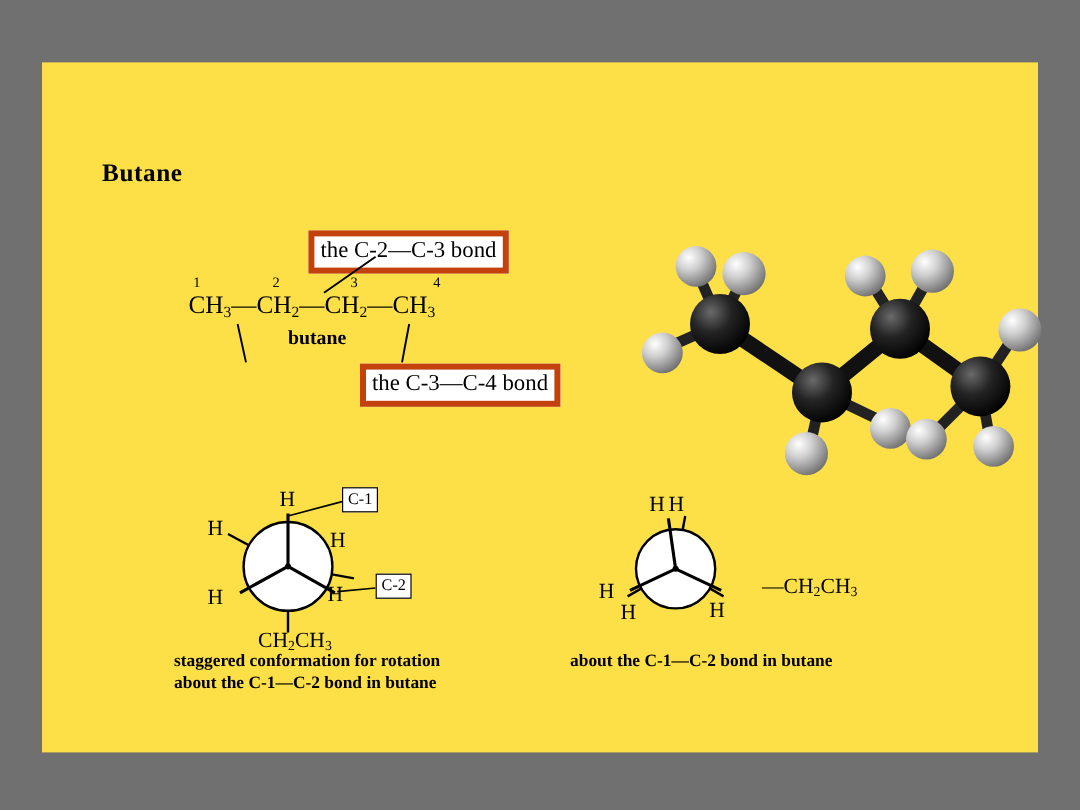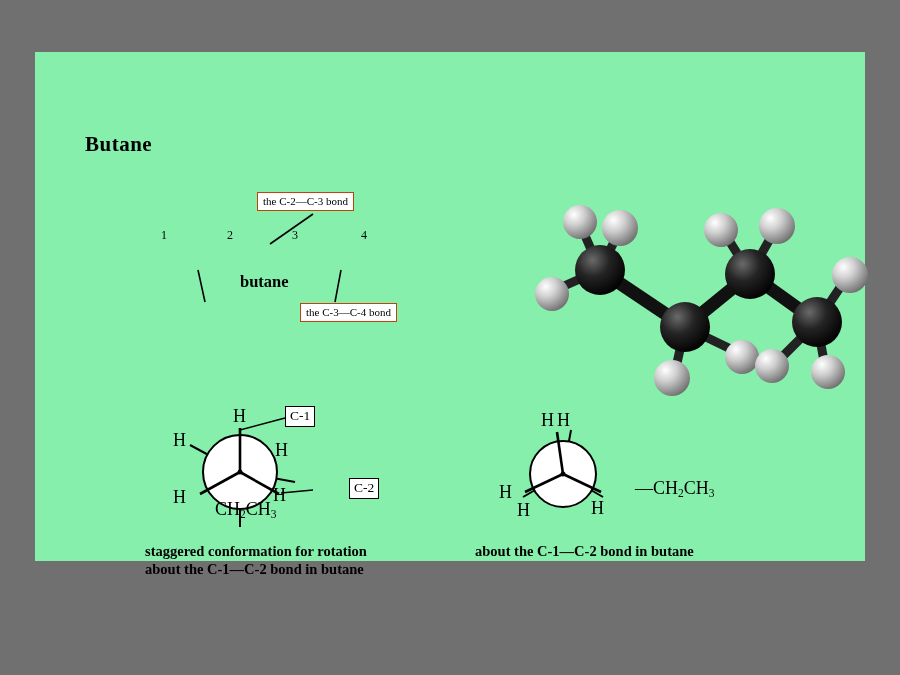--- a/index.html
+++ b/index.html
@@ -11,22 +11,22 @@
     height: 675px;
     background: #707070;
     font-family: "Liberation Serif", serif;
     overflow: hidden;
   }
   #slide {
     position: absolute;
     left: 35px;
     top: 52px;
     width: 830px;
-    height: 509px;
-    background: #86efac;
+    height: 575px;
+    background: #fde047;
   }
   #title {
     position: absolute;
     left: 50px;
     top: 80px;
     font-family: "Liberation Serif", serif;
     font-weight: bold;
     font-size: 21px;
     color: #000;
     letter-spacing: 0.5px;
@@ -35,23 +35,23 @@
   
   #formula-block {
     position: absolute;
     left: 50px;
     top: 140px;
     width: 400px;
     height: 140px;
   }
   .callout {
     position: absolute;
-    border: 1px solid #c2410c;
+    border: 5px solid #c2410c;
     background: #fff;
-    font-size: 11px;
+    font-size: 19px;
     font-family: "Liberation Serif", serif;
     padding: 2px 5px 3px 5px;
     white-space: nowrap;
     line-height: 1.1;
   }
   #callout-c2c3 { left: 172px; top: 0px; }
   #callout-c1c2 { left: 0px; top: 110px; }
   #callout-c3c4 { left: 215px; top: 111px; }
 
   #formula {
@@ -141,20 +141,21 @@
       <line x1="120" y1="110" x2="113" y2="78" stroke="#000" stroke-width="1.6"></line>
 
       <line x1="250" y1="110" x2="256" y2="78" stroke="#000" stroke-width="1.6"></line>
     </svg>
 
     <div class="locant" id="loc1">1</div>
     <div class="locant" id="loc2">2</div>
     <div class="locant" id="loc3">3</div>
     <div class="locant" id="loc4">4</div>
 
+    <div id="formula"><span><span>CH</span><sub>3</sub></span><span><span>—CH</span><sub>2</sub></span><span><span>—CH</span><sub>2</sub></span><span><span>—CH</span><sub>3</sub></span></div>
 
     <div id="formula-name">butane</div>
   </div>
 
   <div id="ballstick">
     <svg width="360" height="200" viewBox="0 0 360 200">
       <defs>
         <radialGradient id="gC" cx="35%" cy="30%" r="75%">
           <stop offset="0%" stop-color="#6a6a6a"></stop>
           <stop offset="45%" stop-color="#242424"></stop>
@@ -231,24 +232,24 @@
       <line x1="95" y1="48" x2="140" y2="36" stroke="#000" stroke-width="1.4"></line>
       <line x1="136" y1="111" x2="168" y2="108" stroke="#000" stroke-width="1.4"></line>
     </svg>
 
     <div class="atom-label" style="left:88px; top:24px;">H</div>
     <div class="atom-label" style="left:28px; top:48px;">H</div>
     <div class="atom-label" style="left:130px; top:58px;">H</div>
     <div class="atom-label" style="left:28px; top:105px;">H</div>
     <div class="atom-label" style="left:128px; top:103px;">H</div>
 
-    <div class="atom-label" style="left:70px; top:117px;"><span>CH</span><sub>2</sub><span>CH</span><sub>3</sub></div>
+    <div class="atom-label" style="left:70px; top:141px;"><span>CH</span><sub>2</sub><span>CH</span><sub>3</sub></div>
 
     <div class="tag" style="left:140px; top:24px;">C-1</div>
-    <div class="tag" style="left:168px; top:96px;margin-left:36px;">C-2</div>
+    <div class="tag" style="left:168px; top:96px;">C-2</div>
 
     <div class="caption" id="staggered-caption">
       <div>staggered conformation for rotation</div>
       <div>about the C-1—C-2 bond in butane</div>
     </div>
   </div>
 
   <div class="newman-block" id="eclipsed-block">
 
     <svg width="300" height="160" style="position:absolute;left:0;top:0;">

